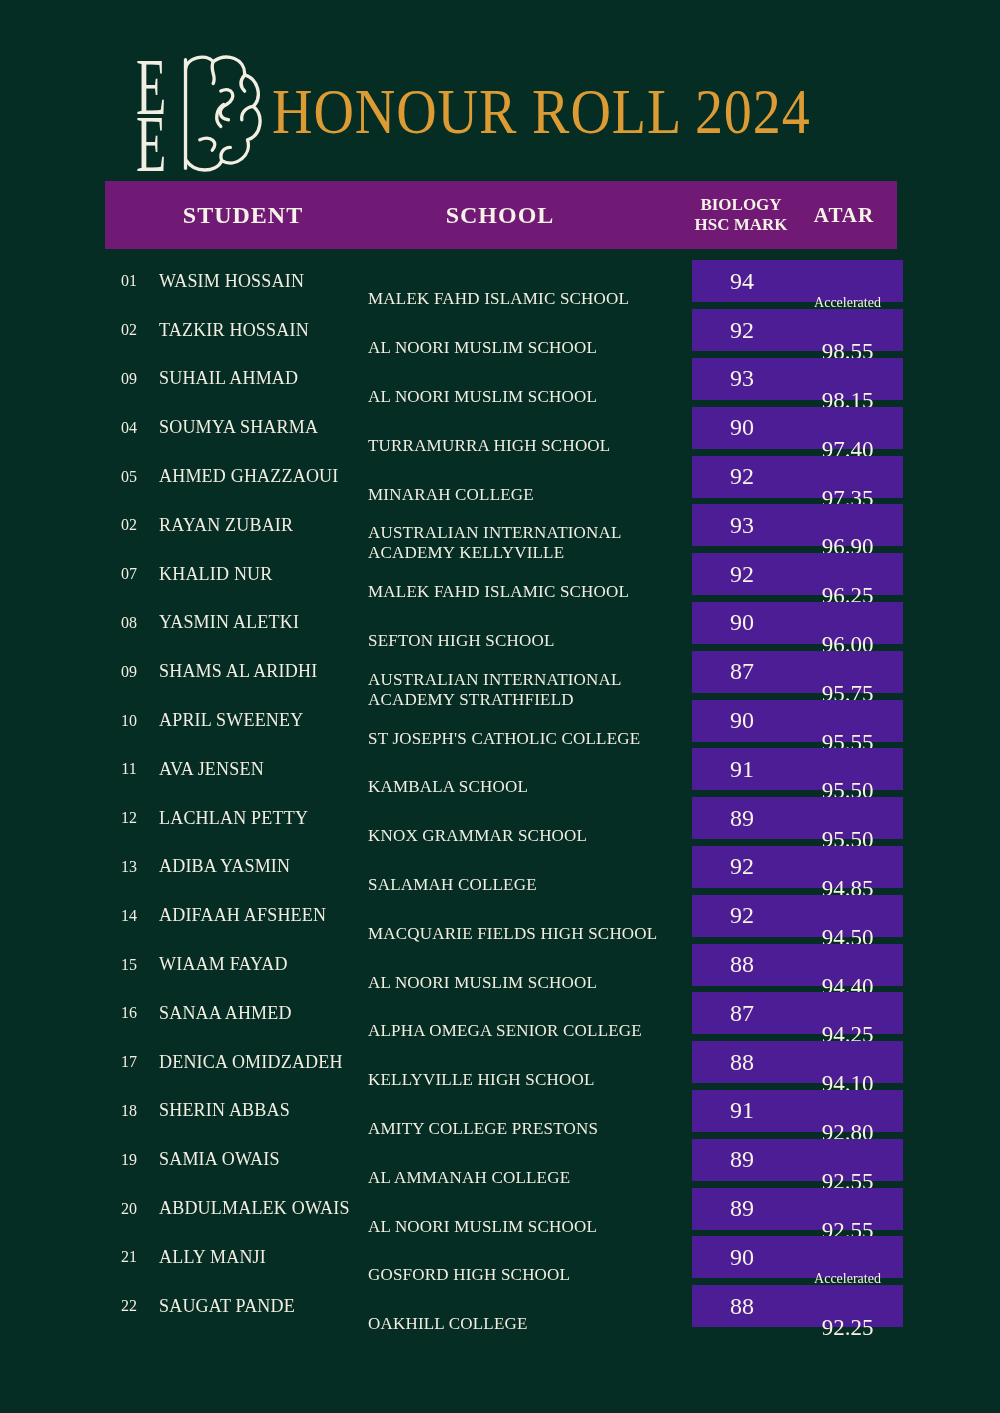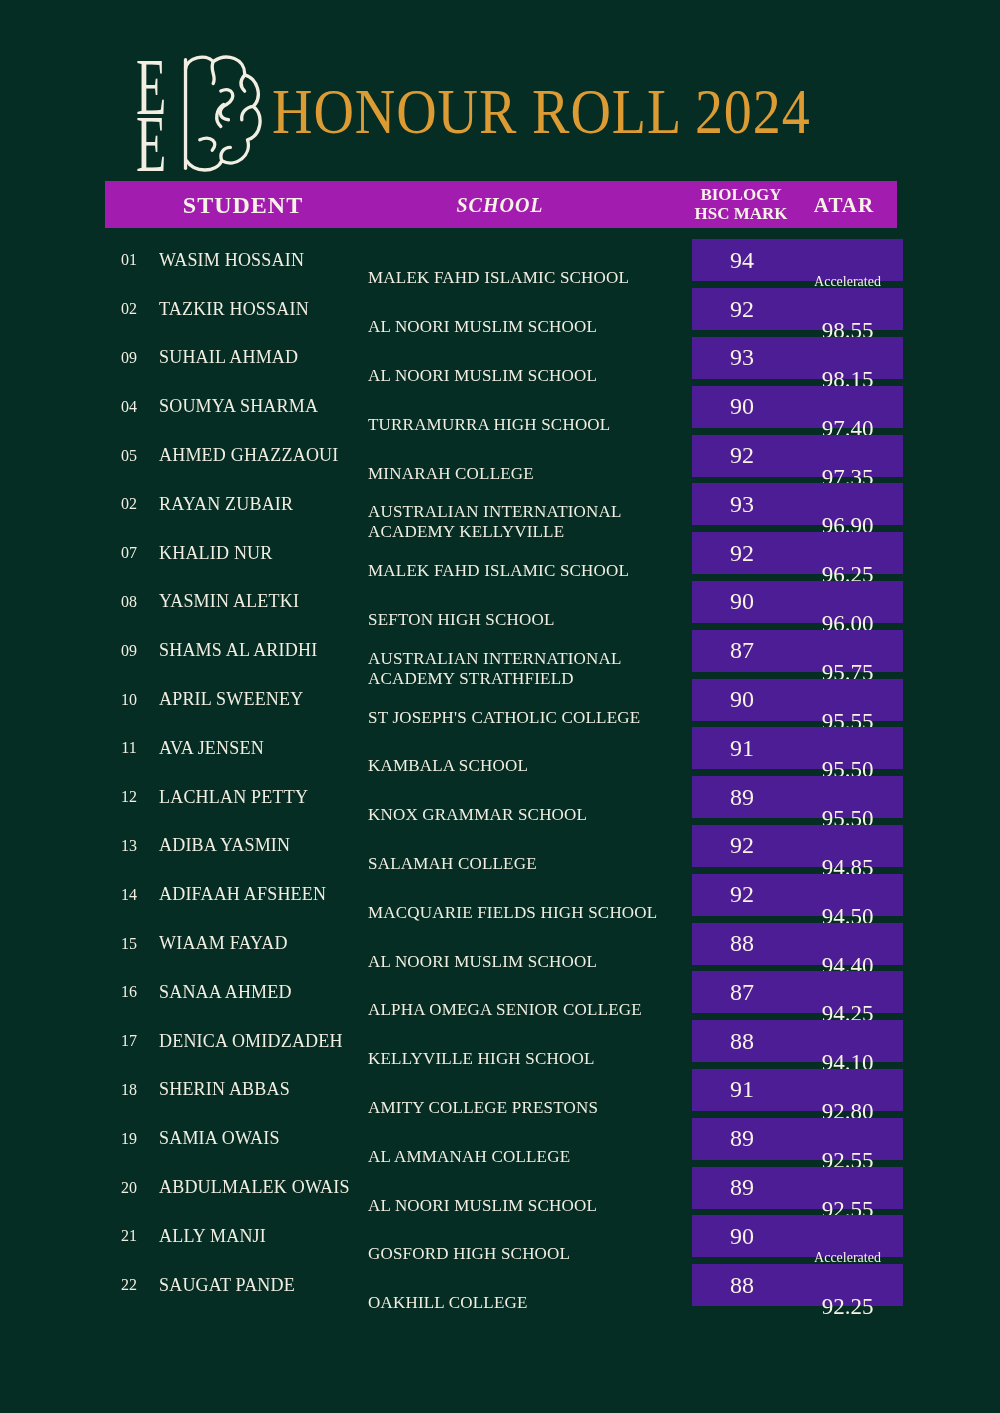--- a/index.html
+++ b/index.html
@@ -26,26 +26,26 @@
   .title{
     position:absolute;left:272px;top:76px;margin:0;
     font-size:63px;font-weight:400;letter-spacing:1px;
     color:#dd9b33;white-space:nowrap;
     transform:scaleX(0.89);transform-origin:left center;
   }
 
   
   .table{position:absolute;left:105px;top:181px;width:792px;}
   .thead{
-    height:47px;background:#a21caf;position:relative;
+    height:68px;background:#701a75;position:relative;
     color:#f6f2e6;font-weight:700;
   }
   .th{position:absolute;top:50%;transform:translate(-50%,-50%);white-space:nowrap;text-align:center;}
   .th-student{left:138px;font-size:24px;letter-spacing:1px;}
-  .th-school{left:395px;font-size:20px;letter-spacing:1px;font-style:italic;}
+  .th-school{left:395px;font-size:24px;letter-spacing:1px;}
   .th-mark{left:636px;font-size:17px;line-height:1.15;}
   .th-atar{left:739px;font-size:21px;letter-spacing:1px;}
 
   .tbody{margin-top:8px;}
   .row{
     height:48.8px;display:flex;align-items:center;
   }
   .cell{color:#f2eee2;}
   .rank{width:48px;text-align:center;font-size:16px;flex:none;}
   .name{width:209px;font-size:18px;flex:none;padding-left:6px;letter-spacing:0.2px;}

